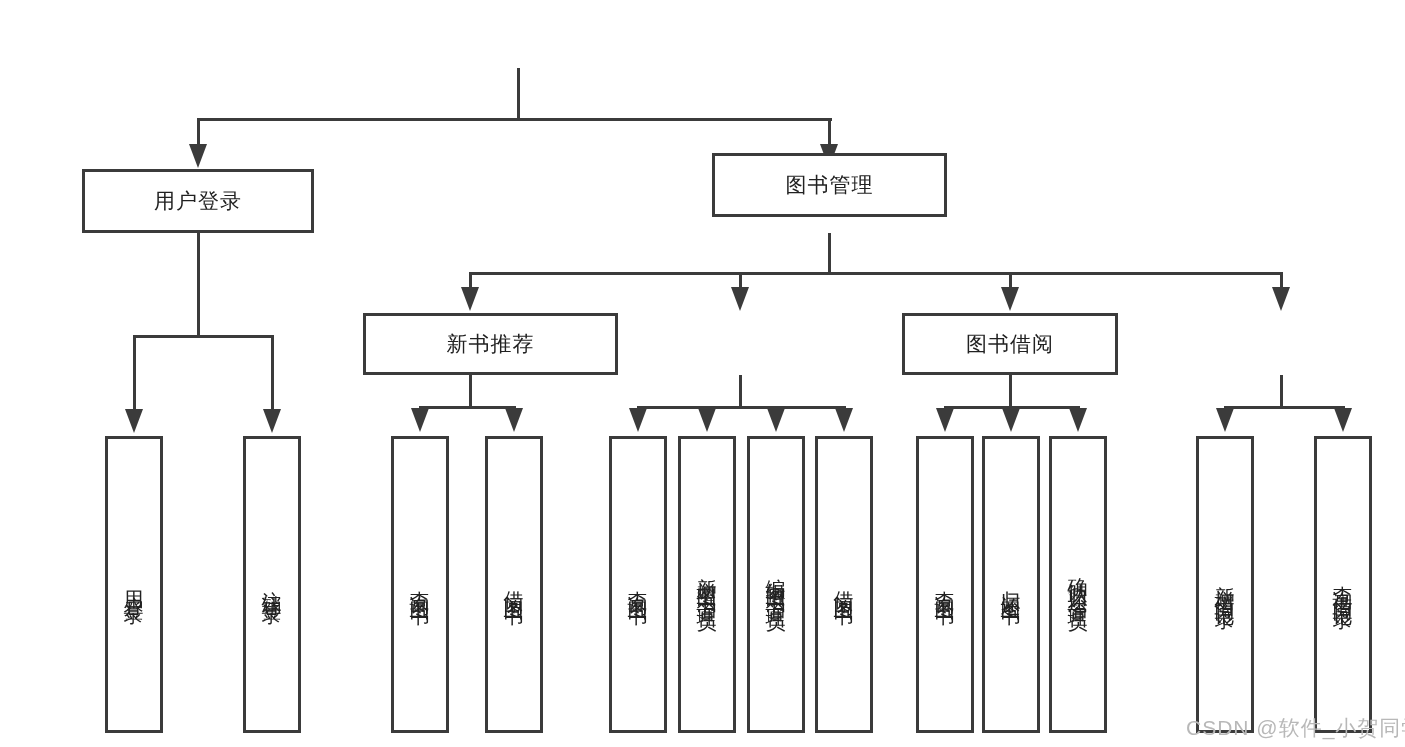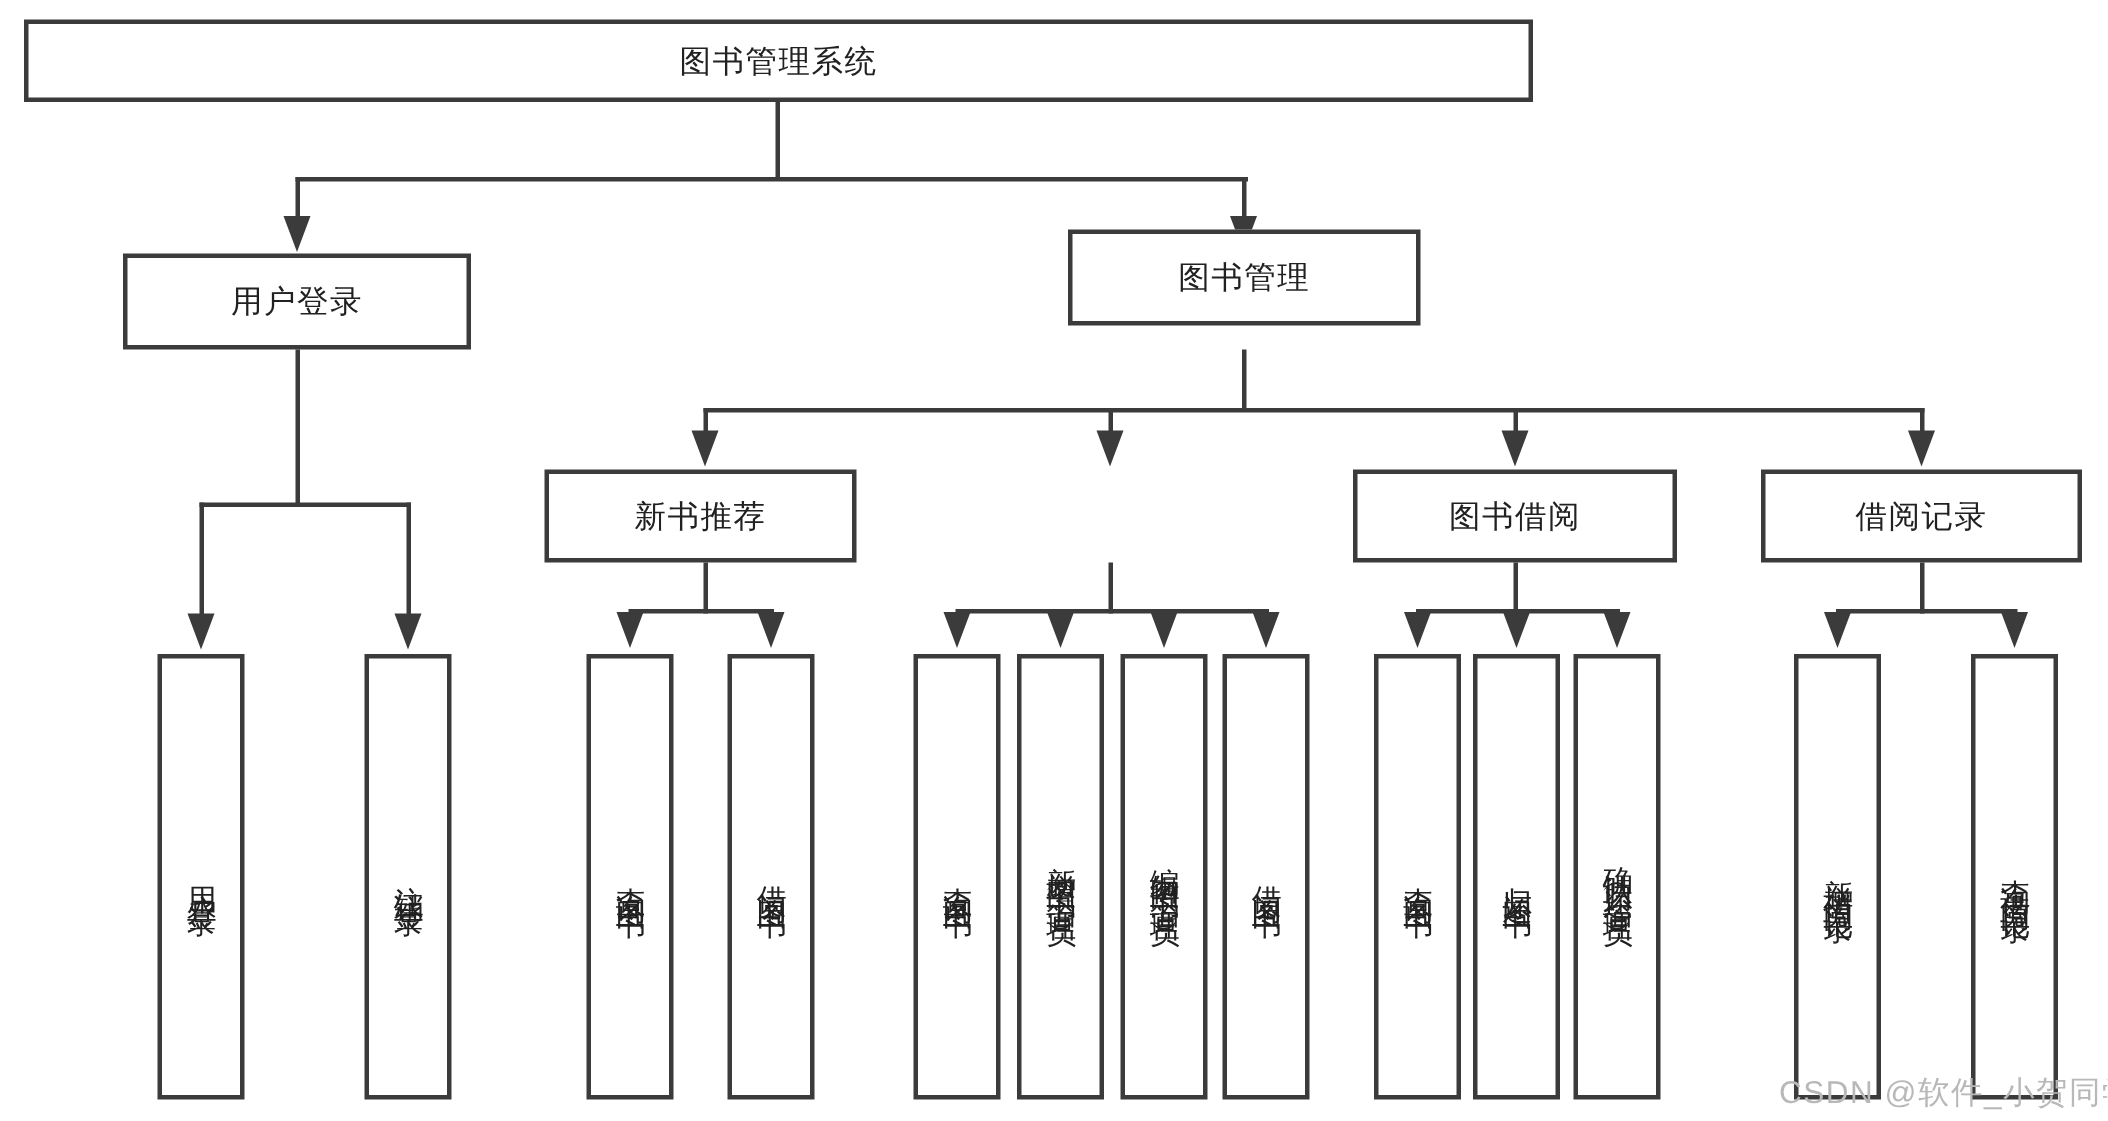--- a/index.html
+++ b/index.html
@@ -30,23 +30,20 @@
   .watermark{
     position:absolute;left:1186px;top:714px;
     font-size:21px;color:var(--wm);letter-spacing:1px;white-space:nowrap;
   }
 </style>
 </head>
 <body>
 
 <div class="canvas">
 
-  <div class="box" style="left:16px;top:13px;width:1006px;height:55px">
-    <span class="hlabel">图书管理系统</span>
-  </div>
 
   <div class="line" style="left:517px;top:68px;width:3px;height:52px"></div>
   <div class="line" style="left:197px;top:118px;width:635px;height:3px"></div>
   <div class="line" style="left:197px;top:118px;width:3px;height:29px"></div>
   <div class="line" style="left:828px;top:118px;width:3px;height:29px"></div>
   <div class="arrow" style="left:189px;top:144px"></div>
   <div class="arrow" style="left:820px;top:144px"></div>
 
   <div class="box" style="left:82px;top:169px;width:232px;height:64px">
     <span class="hlabel">用户登录</span>
@@ -66,28 +63,25 @@
   <div class="line" style="left:469px;top:272px;width:814px;height:3px"></div>
   <div class="line" style="left:469px;top:272px;width:3px;height:17px"></div>
   <div class="line" style="left:739px;top:272px;width:3px;height:17px"></div>
   <div class="line" style="left:1009px;top:272px;width:3px;height:17px"></div>
   <div class="line" style="left:1280px;top:272px;width:3px;height:17px"></div>
   <div class="arrow" style="left:461px;top:287px"></div>
   <div class="arrow" style="left:731px;top:287px"></div>
   <div class="arrow" style="left:1001px;top:287px"></div>
   <div class="arrow" style="left:1272px;top:287px"></div>
 
-  <div class="box" style="left:363px;top:313px;width:208px;height:62px">
+  <div class="box" style="left:363px;top:313px;width:255px;height:62px">
     <span class="hlabel">新书推荐</span>
   </div>
   <div class="box" style="left:902px;top:313px;width:216px;height:62px">
     <span class="hlabel">图书借阅</span>
-  </div>
-  <div class="box" style="left:1174px;top:313px;width:214px;height:62px">
-    <span class="hlabel">借阅记录</span>
   </div>
 
   <div class="line" style="left:469px;top:375px;width:3px;height:34px"></div>
   <div class="line" style="left:419px;top:406px;width:97px;height:3px"></div>
   <div class="arrow" style="left:411px;top:408px"></div>
   <div class="arrow" style="left:505px;top:408px"></div>
 
   <div class="line" style="left:739px;top:375px;width:3px;height:34px"></div>
   <div class="line" style="left:637px;top:406px;width:209px;height:3px"></div>
   <div class="arrow" style="left:629px;top:408px"></div>

